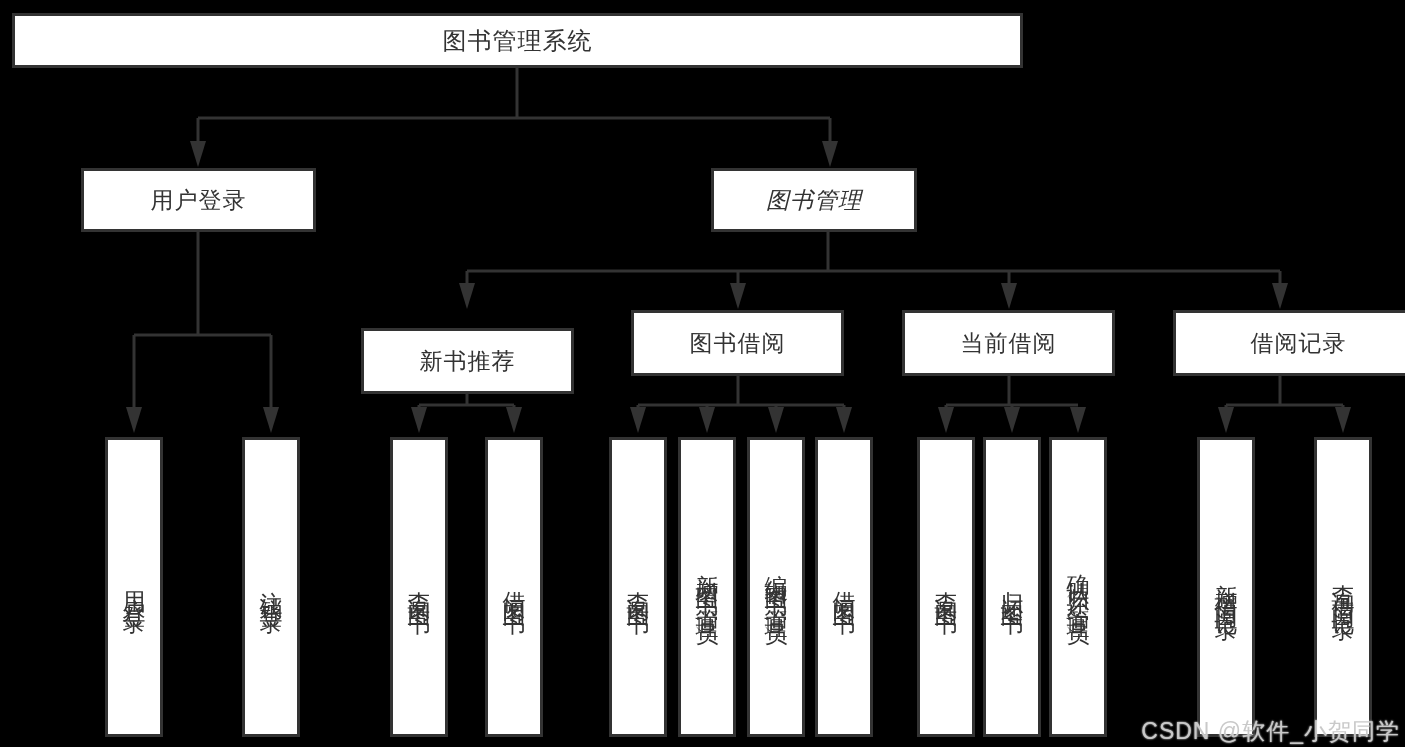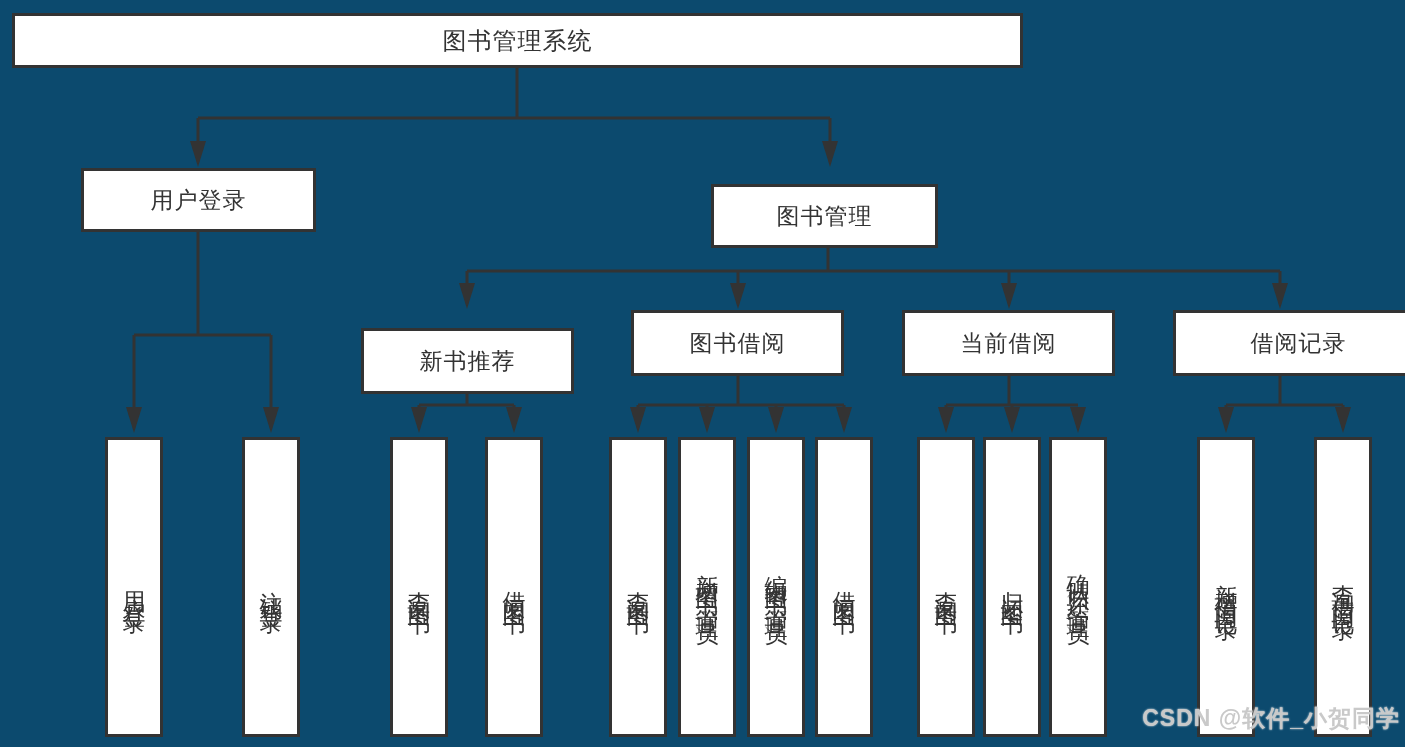--- a/index.html
+++ b/index.html
@@ -1,20 +1,20 @@
 <!DOCTYPE html>
 <html><head>
 <meta charset="utf-8">
 <style>
   html, body { margin: 0; padding: 0; background: #ffffff; }
   .canvas {
     position: relative;
     width: 1405px;
     height: 747px;
-    background: #0c4a6e;
+    background: #000000;
     overflow: hidden;
     font-family: "Liberation Sans", sans-serif;
     color: #333333;
   }
   .connectors {
     position: absolute;
     left: 0; top: 0;
     pointer-events: none;
   }
   .box {
@@ -41,27 +41,26 @@
     writing-mode: vertical-rl;
     text-orientation: mixed;
     font-size: 23px;
     letter-spacing: 7px;
     line-height: 1;
     white-space: nowrap;
   }
   .watermark {
     position: absolute;
     right: 5px;
-    bottom: 13px;
+    bottom: 0;
     font-size: 23px;
     color: #c9c9c9;
     letter-spacing: 1px;
     text-shadow: 0 0 2px #ffffff;
     white-space: nowrap;
-    font-weight: bold;
   }
 </style>
 </head>
 <body>
 
 <div class="canvas">
 
   <svg class="connectors" width="1405" height="747" viewBox="0 0 1405 747">
     <path d="M517 68 V118 M198 118 H830 M198 118 V145 M830 118 V145
              M198 232 V335 M134 335 H271 M134 335 V410 M271 335 V410
@@ -93,21 +92,21 @@
     </g>
   </svg>
 
   <div class="box lvl root-box" style="left:12px; top:13px; width:1011px; height:55px;">
     <span class="lbl">图书管理系统</span>
   </div>
 
   <div class="box lvl" style="left:81px; top:168px; width:235px; height:64px;">
     <span class="lbl">用户登录</span>
   </div>
-  <div class="box lvl" style="left:711px; top:184px; width:227px; height:64px;">
+  <div class="box lvl" style="left:711px; top:168px; width:206px; height:64px;font-style:italic;">
     <span class="lbl">图书管理</span>
   </div>
 
   <div class="box lvl" style="left:361px; top:328px; width:213px; height:66px;">
     <span class="lbl">新书推荐</span>
   </div>
   <div class="box lvl" style="left:902px; top:310px; width:213px; height:66px;">
     <span class="lbl">当前借阅</span>
   </div>
   <div class="box lvl" style="left:631px; top:310px; width:213px; height:66px;">

